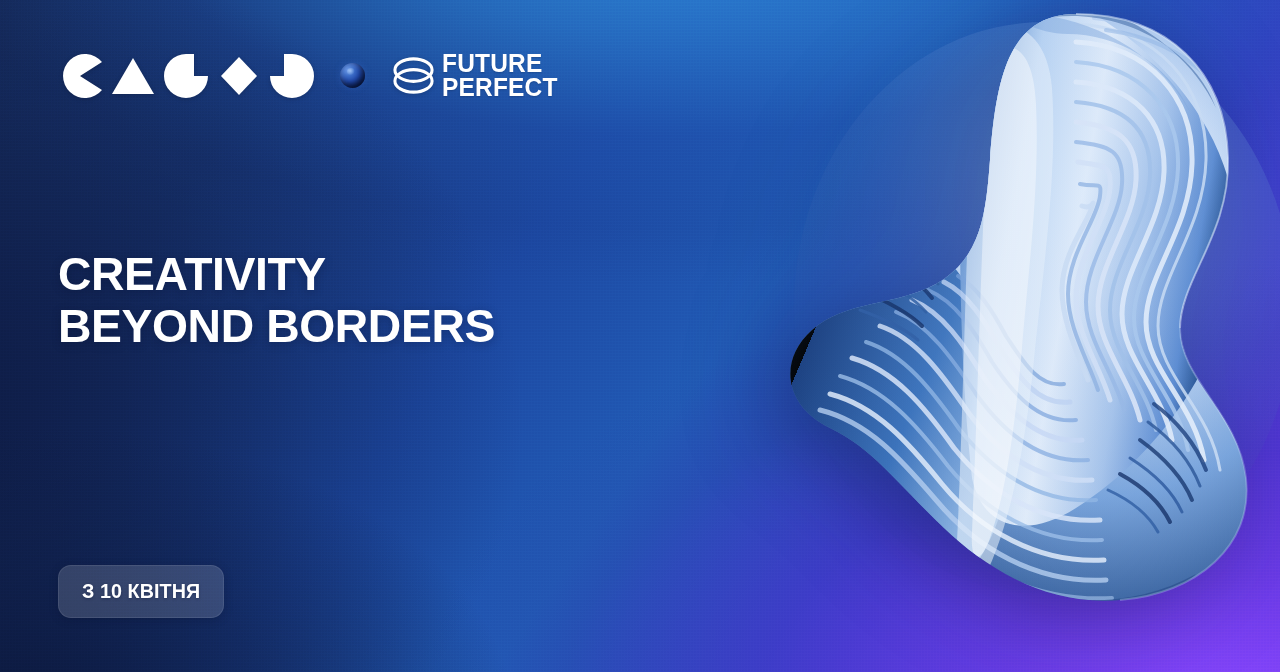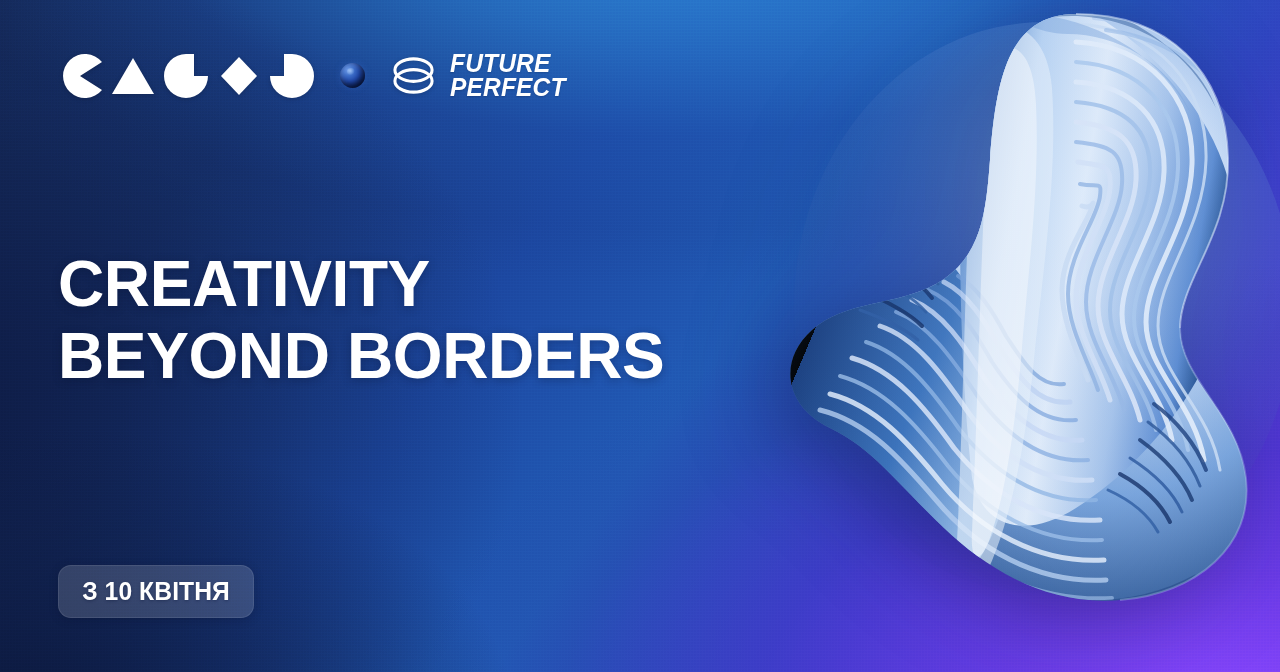--- a/index.html
+++ b/index.html
@@ -66,49 +66,49 @@
                inset 2px 3px 5px rgba(150,190,255,.30),
                0 0 7px rgba(60,110,210,.30);
     position:relative; flex:0 0 auto;
   }
   .sep-sphere::after {
     content:""; position:absolute; left:26%; top:20%;
     width:32%; height:26%; border-radius:50%;
     background:radial-gradient(circle at 40% 40%, rgba(190,220,255,.62), rgba(190,220,255,0) 72%);
   }
 
-  .fp-logo { display:flex; align-items:center; gap:14px;font-style:italic; }
+  .fp-logo { display:flex; align-items:center; gap:6px; }
   .fp-mark { width:45px; height:45px; }
   .fp-mark svg { display:block; width:100%; height:100%;
     filter:drop-shadow(0 1px 2px rgba(0,0,0,.18)); }
   .fp-words {
     display:flex; flex-direction:column; line-height:.93;
     color:#fff; font-weight:bold; font-size:25.5px;
     letter-spacing:.2px; transform:scaleX(.96); transform-origin:left center;
     text-shadow:0 1px 2px rgba(0,0,0,.16);
   }
 
   
   .headline {
     position:absolute; left:58px; top:248px; z-index:20;
-    color:#fff; font-weight:bold; font-size:65px; line-height:1.115;
+    color:#fff; font-weight:bold; font-size:47px; line-height:1.115;
     letter-spacing:-0.4px; white-space:nowrap;
     text-shadow:0 2px 10px rgba(6,16,48,.30);
   }
   .headline > div { transform:scaleX(.985); transform-origin:left center; }
 
   
   .badges {
     position:absolute; left:58px; top:565px; z-index:20;
     display:flex; gap:16px;
   }
   .badge {
     height:53px; padding:0 22px; border-radius:13px;
     display:flex; align-items:center; justify-content:center;
-    color:#fff; font-weight:bold; font-size:25px; letter-spacing:.1px;
+    color:#fff; font-weight:bold; font-size:20px; letter-spacing:.1px;
     background:rgba(255,255,255,.155);
     border:1px solid rgba(255,255,255,.085);
     box-shadow:0 2px 10px rgba(6,14,40,.22);
     white-space:nowrap;
     text-shadow:0 1px 3px rgba(6,16,48,.35);
   }
   .badge span { transform:scaleX(.985); transform-origin:center; }
 
   
   .sculpture {

